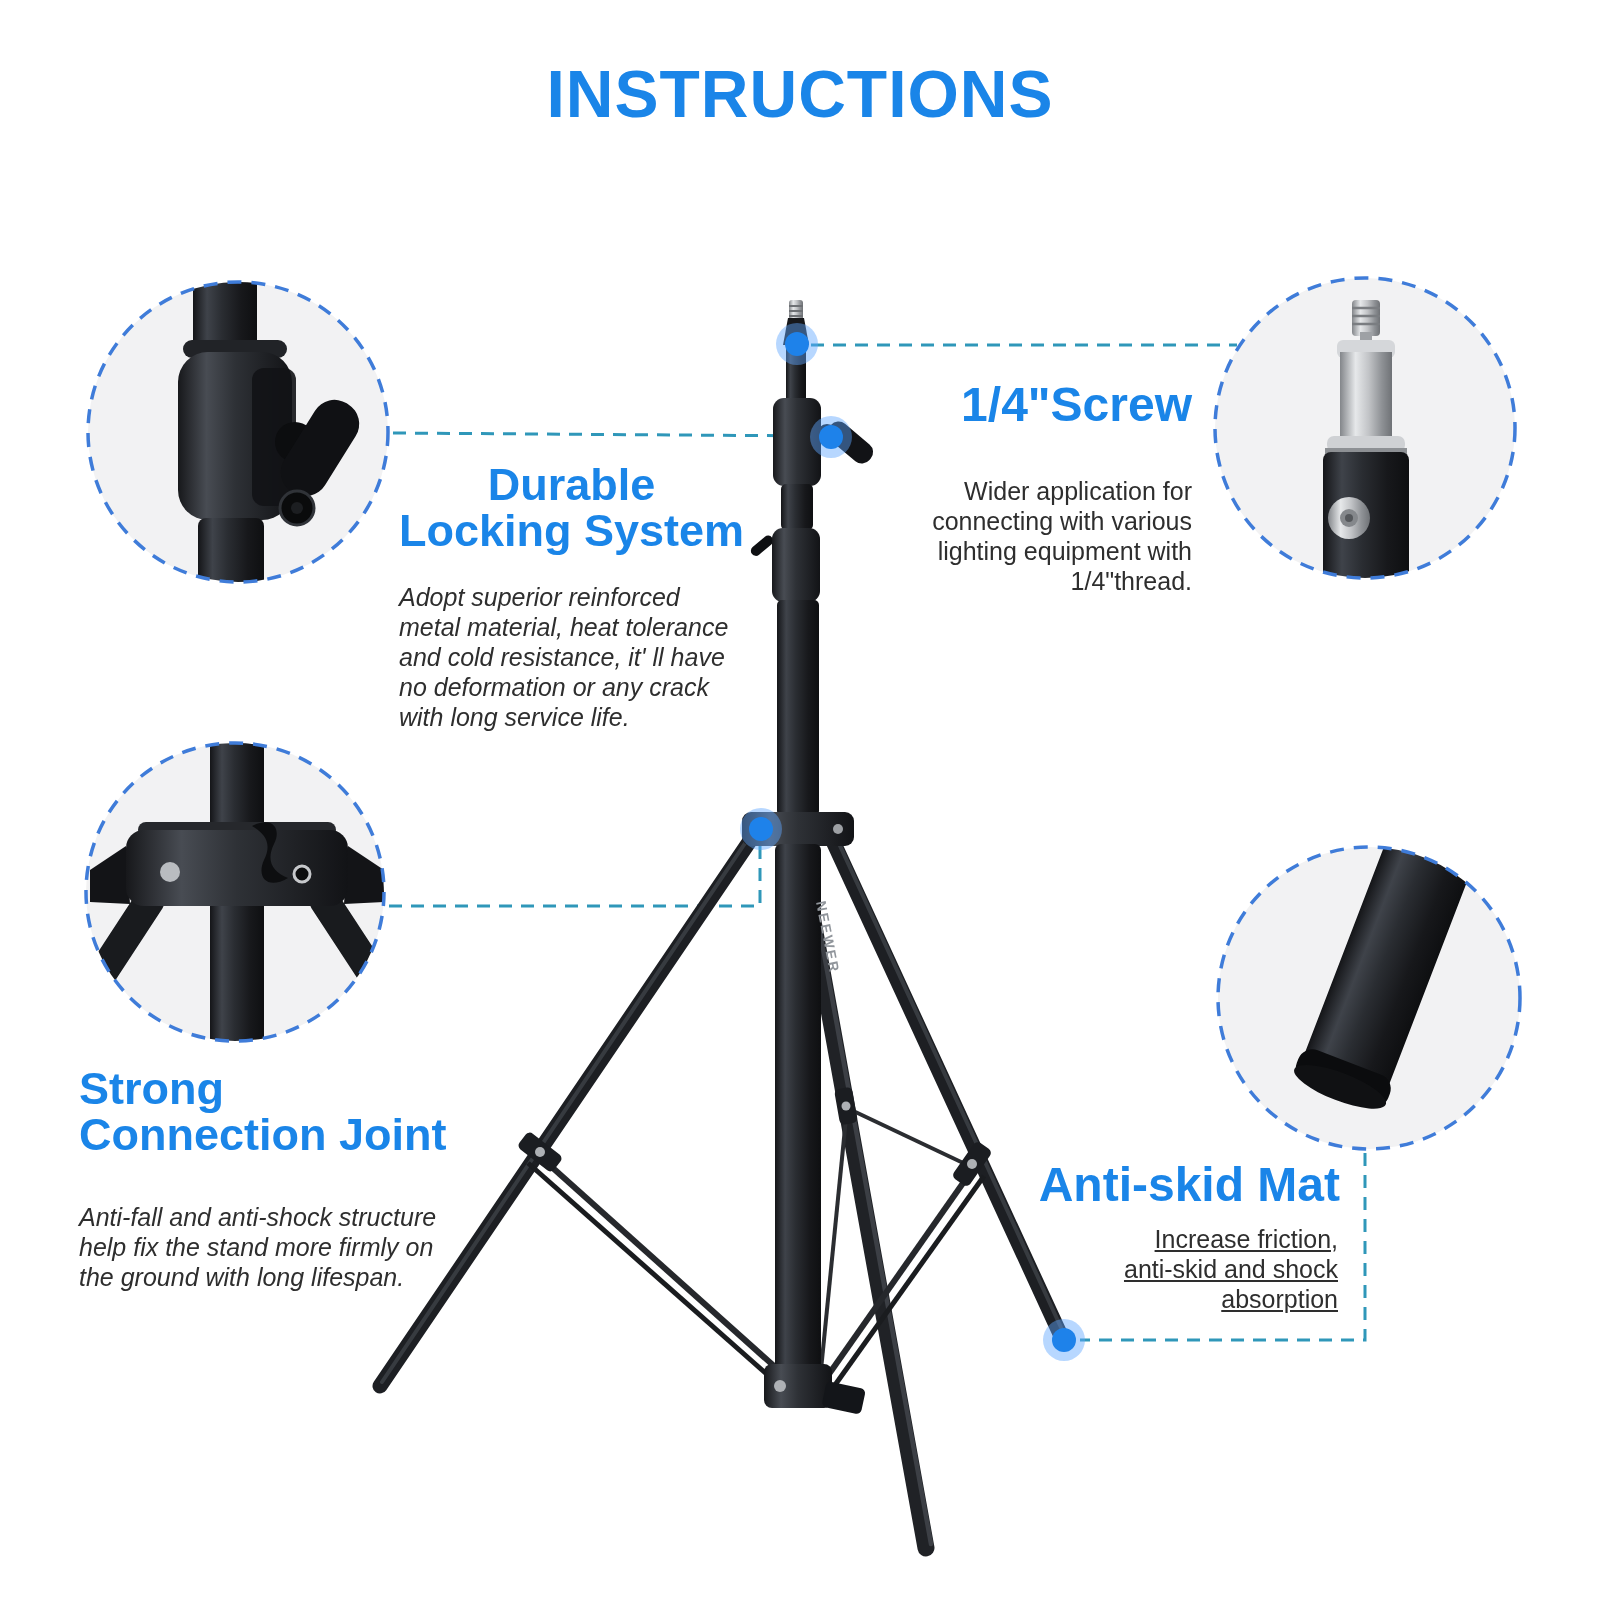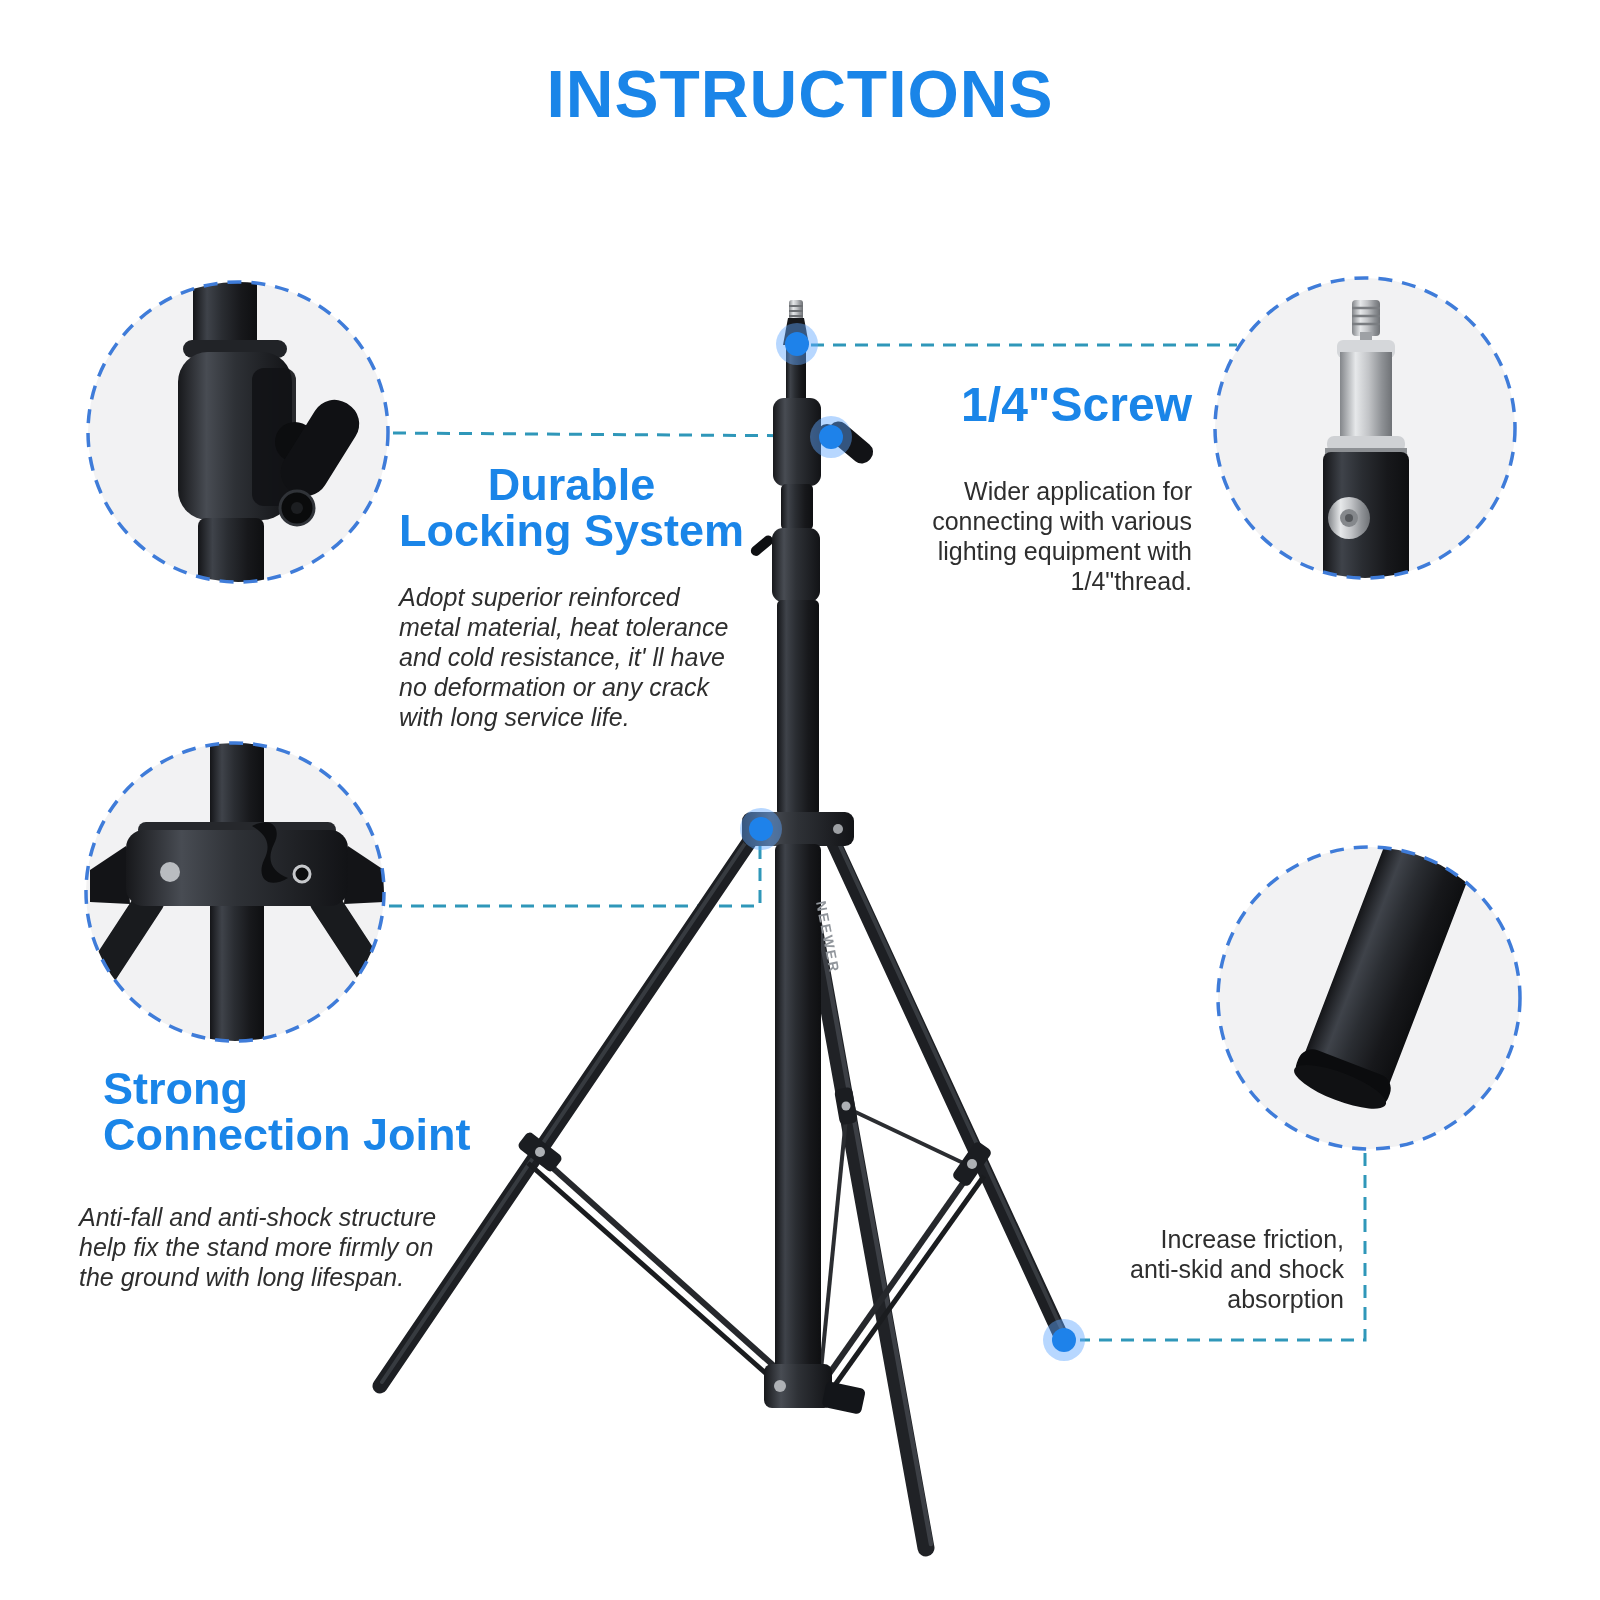--- a/index.html
+++ b/index.html
@@ -15,24 +15,24 @@
   .page-title{left:0;right:0;top:56px;text-align:center;font-size:66px;font-weight:700;letter-spacing:1px;color:var(--accent_blue);}
   .h-blue{color:var(--accent_blue);font-weight:700;}
   .h-lg{font-size:45px;line-height:46px;}
   .h-xl{font-size:48px;line-height:50px;}
   .body-copy{font-size:25px;line-height:30px;color:var(--body_text);}
   .al-right{text-align:right;}
   .loc-h{left:399px;top:462px;text-align:center;}
   .loc-b{left:399px;top:582px;font-style:italic;}
   .scr-h{right:408px;top:380px;}
   .scr-b{right:408px;top:446px;margin-top:30px;}
-  .jnt-h{left:79px;top:1066px;margin-left:24px;}
+  .jnt-h{left:79px;top:1066px;}
   .jnt-b{left:79px;top:1202px;font-style:italic;}
   .ask-h{right:260px;top:1160px;}
-  .ask-b{right:256px;top:1224px;}
+  .ask-b{right:262px;top:1224px;text-decoration:underline;}
   .circle-bg{fill:var(--circle_fill);}
   .circle-dash{fill:none;stroke:var(--circle_dash);stroke-width:3.5;stroke-dasharray:14 10;}
   .conn{fill:none;stroke:var(--connector_dash);stroke-width:3;stroke-dasharray:13 9;}
   .dot{fill:var(--dot_blue);}
   .halo{fill:var(--dot_halo);}
 </style>
 </head>
 <body>
 
 <div class="canvas">
@@ -234,16 +234,17 @@
 connecting with various
 lighting equipment with
 1/4"thread.</div>
 
   <div class="txt h-blue h-lg jnt-h">Strong
 Connection Joint</div>
   <div class="txt body-copy jnt-b">Anti-fall and anti-shock structure
 help fix the stand more firmly on
 the ground with long lifespan.</div>
 
+  <div class="txt h-blue h-xl al-right ask-h">Anti-skid Mat</div>
   <div class="txt body-copy al-right ask-b">Increase friction,
 anti-skid and shock
 absorption</div>
 </div>
 
 </body></html>

